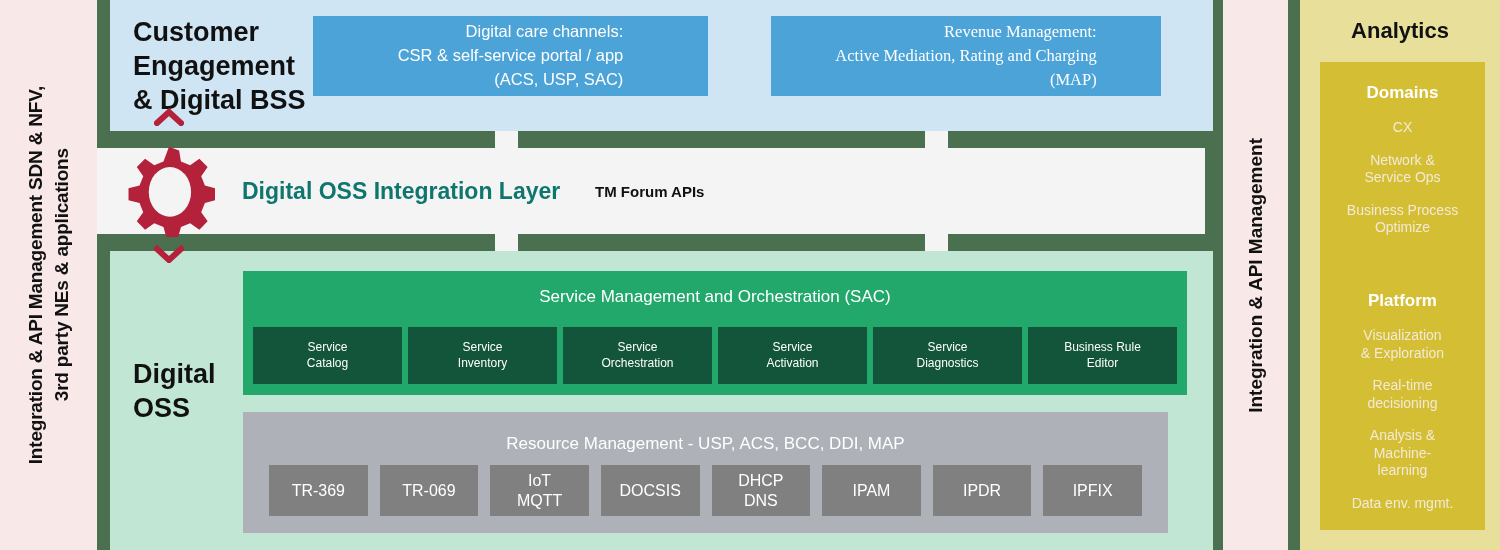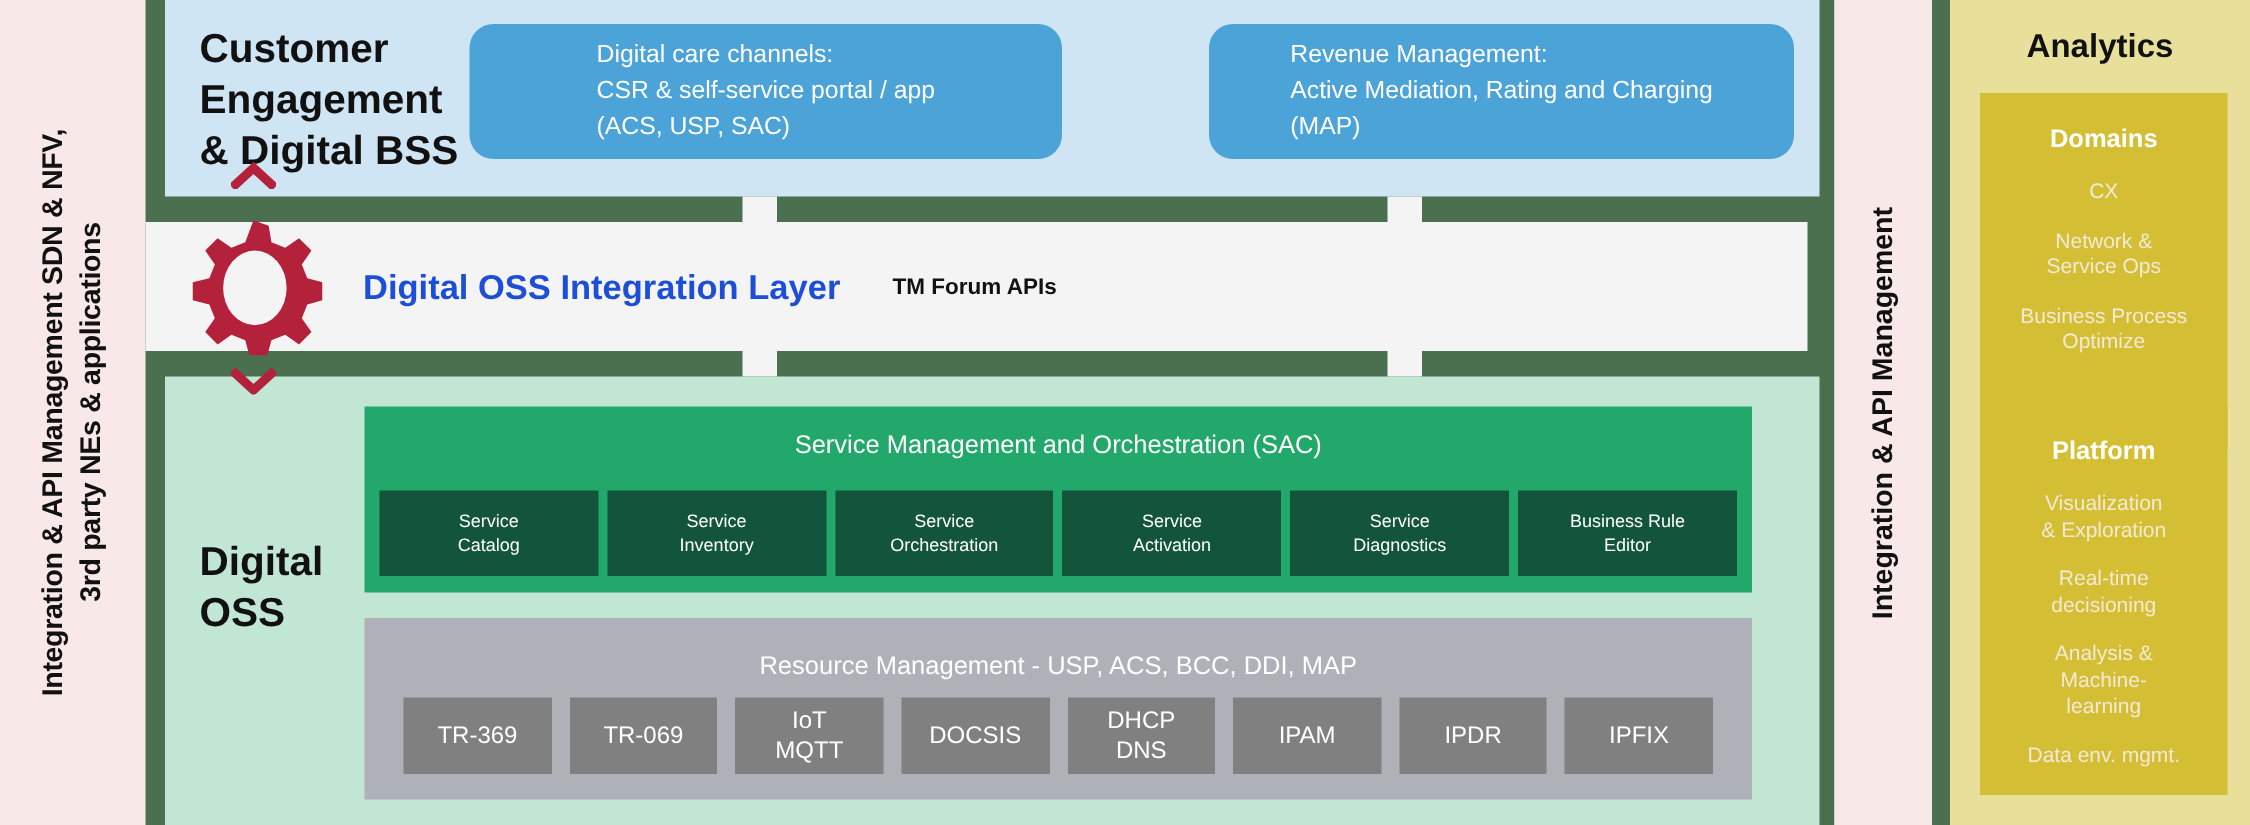--- a/index.html
+++ b/index.html
@@ -65,50 +65,49 @@
     white-space: pre-line;
   }
   .blue-label {
     position: absolute;
     left: 23px; top: 16px;
     width: 175px;
   }
   .blue-box {
     position: absolute;
     top: 16px;
-    height: 90px;
+    height: 80px;
     background: #4ba3d8;
     color: #ffffff;
     font-size: 16.5px;
     line-height: 1.45;
     display: flex;
     align-items: center;
     justify-content: center;
-    text-align: left;
-    white-space: pre-line;
-    border-radius: 16px;
+    text-align: right;
+    white-space: pre-line;
   }
   .blue-box-1 { left: 203px; width: 395px; }
-  .blue-box-2 { left: 696px; width: 390px; }
+  .blue-box-2 { left: 661px; width: 390px; font-family: Liberation Serif, serif; }
 
   
   .band-white {
     position: absolute;
     left: 0; top: 148px;
     width: 1108px; height: 86px;
     background: #f4f4f5;
     display: flex;
     align-items: center;
   }
   .integration-title {
     position: absolute;
     left: 145px;
     font-size: 23px;
     font-weight: bold;
-    color: #1d4ed8;
+    color: #0f766e;
   }
   .integration-sub {
     position: absolute;
     left: 498px;
     font-size: 15px;
     font-weight: bold;
     color: #111111;
   }
 
   
@@ -134,20 +133,21 @@
     left: 23px; top: 107px;
     width: 150px;
   }
 
   
   .sm-block {
     position: absolute;
     left: 133px; top: 20px;
     width: 925px; height: 124px;
     background: #22a86b;
+    padding-left: 19px;
   }
   .sm-title {
     position: absolute;
     left: 0; top: 16px;
     width: 100%;
     text-align: center;
     color: #ffffff;
     font-size: 17px;
   }
   .sm-tiles {

